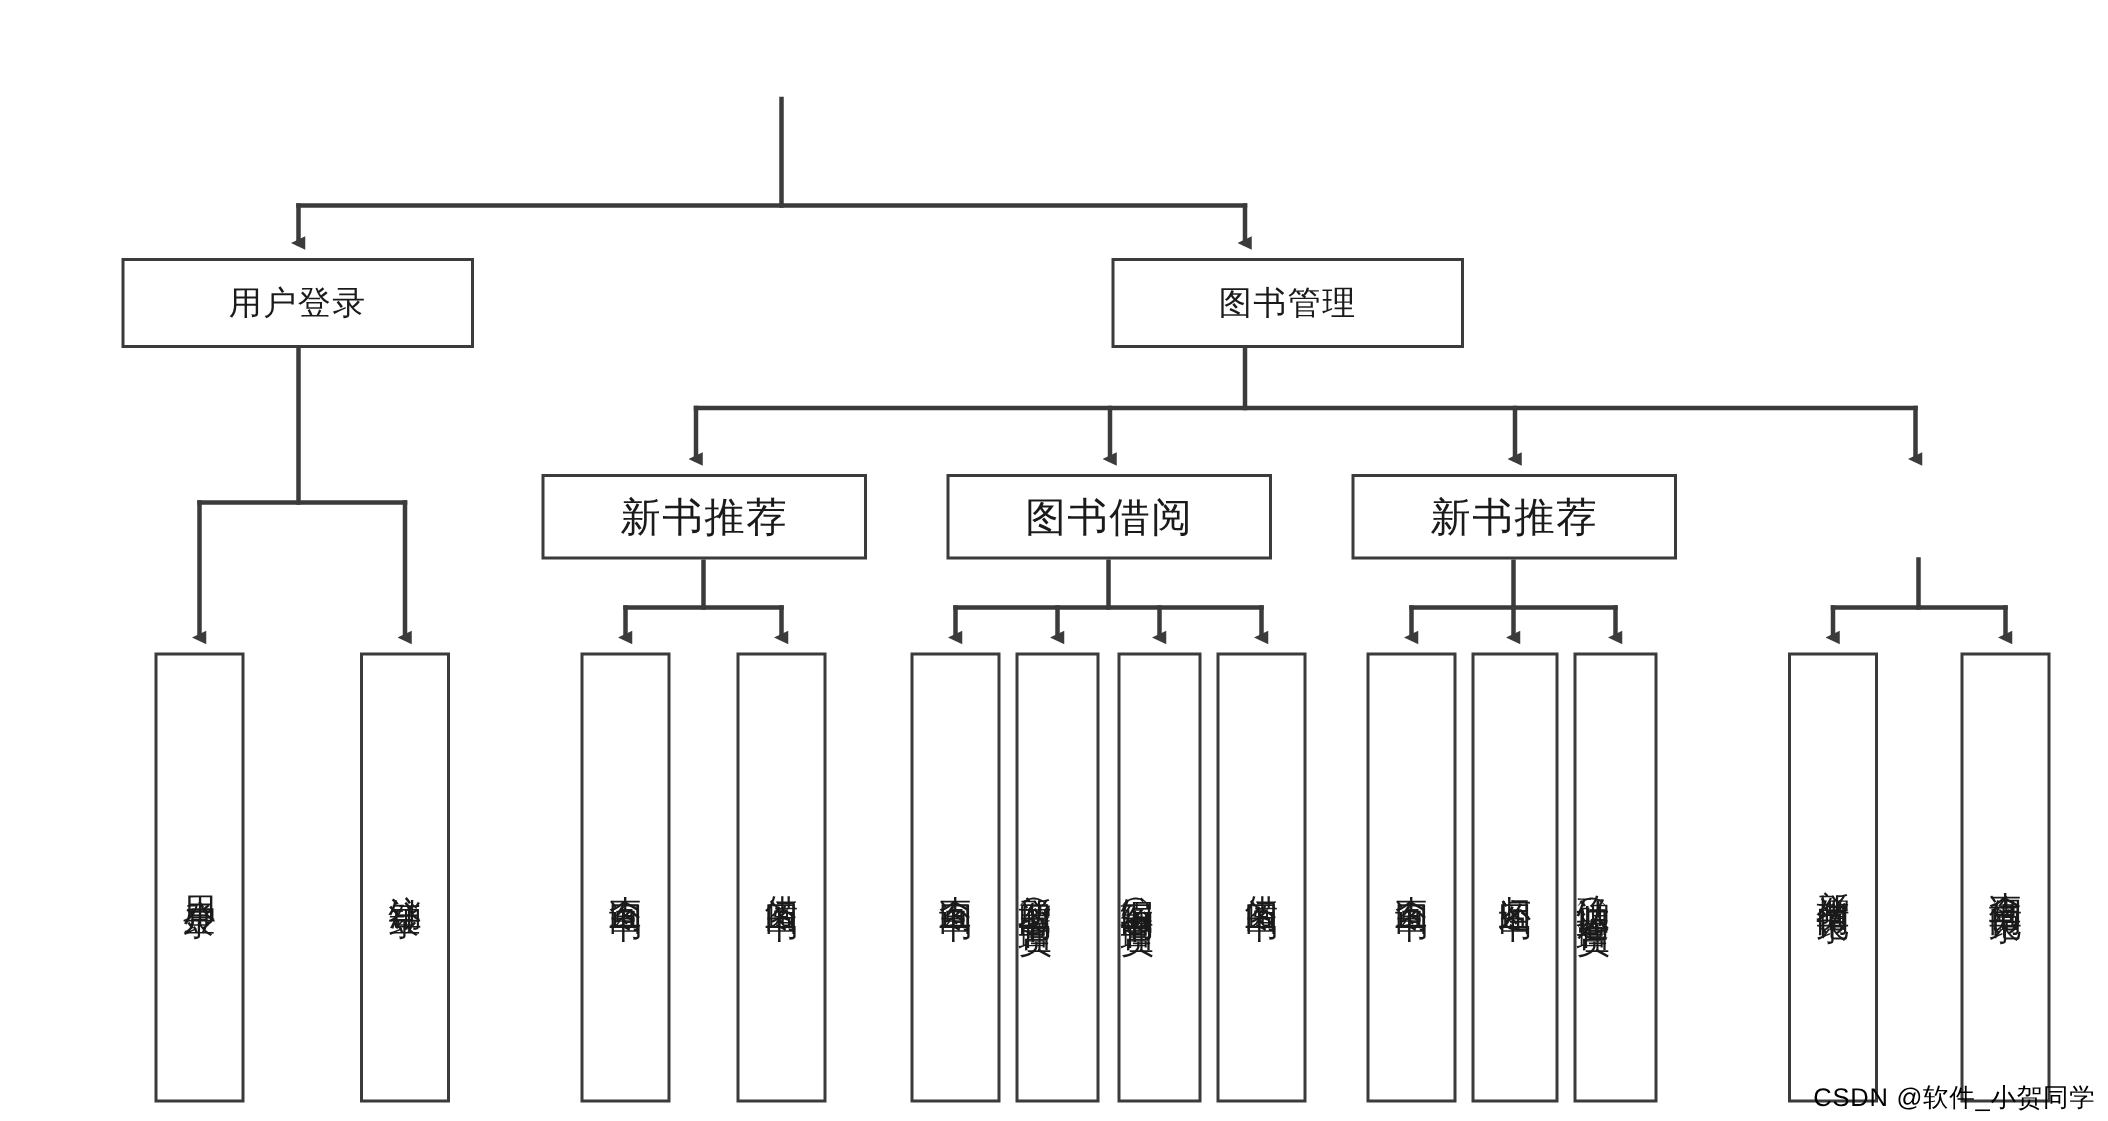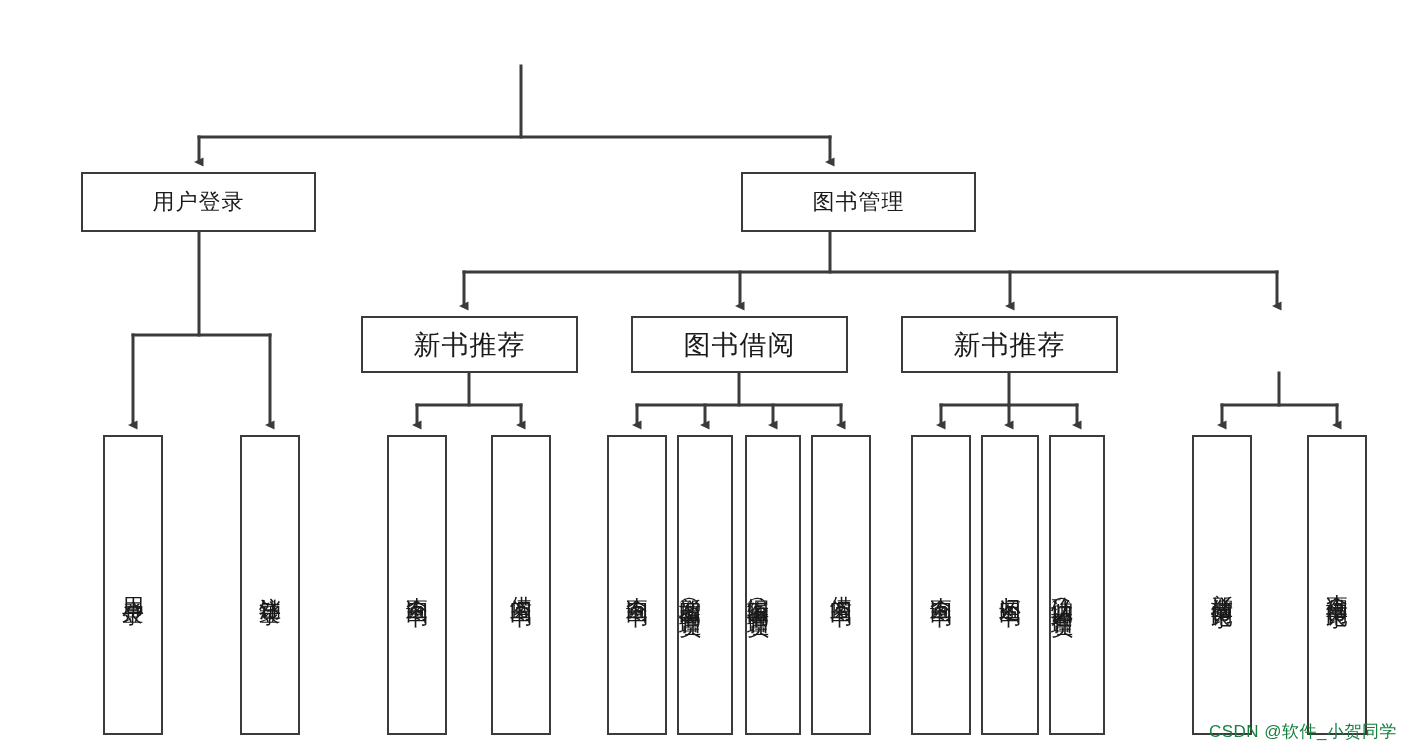--- a/index.html
+++ b/index.html
@@ -64,21 +64,21 @@
   }
   .htext {
     white-space: nowrap;
     letter-spacing: 1px;
   }
   #watermark {
     position: absolute;
     right: 8px;
     bottom: 4px;
     font-size: 17px;
-    color: #15803d;
+    color: #000000;
     letter-spacing: 0.5px;
     z-index: 5;
     white-space: nowrap;
   }
 </style>
 </head>
 <body>
 
 <div id="canvas">
 

